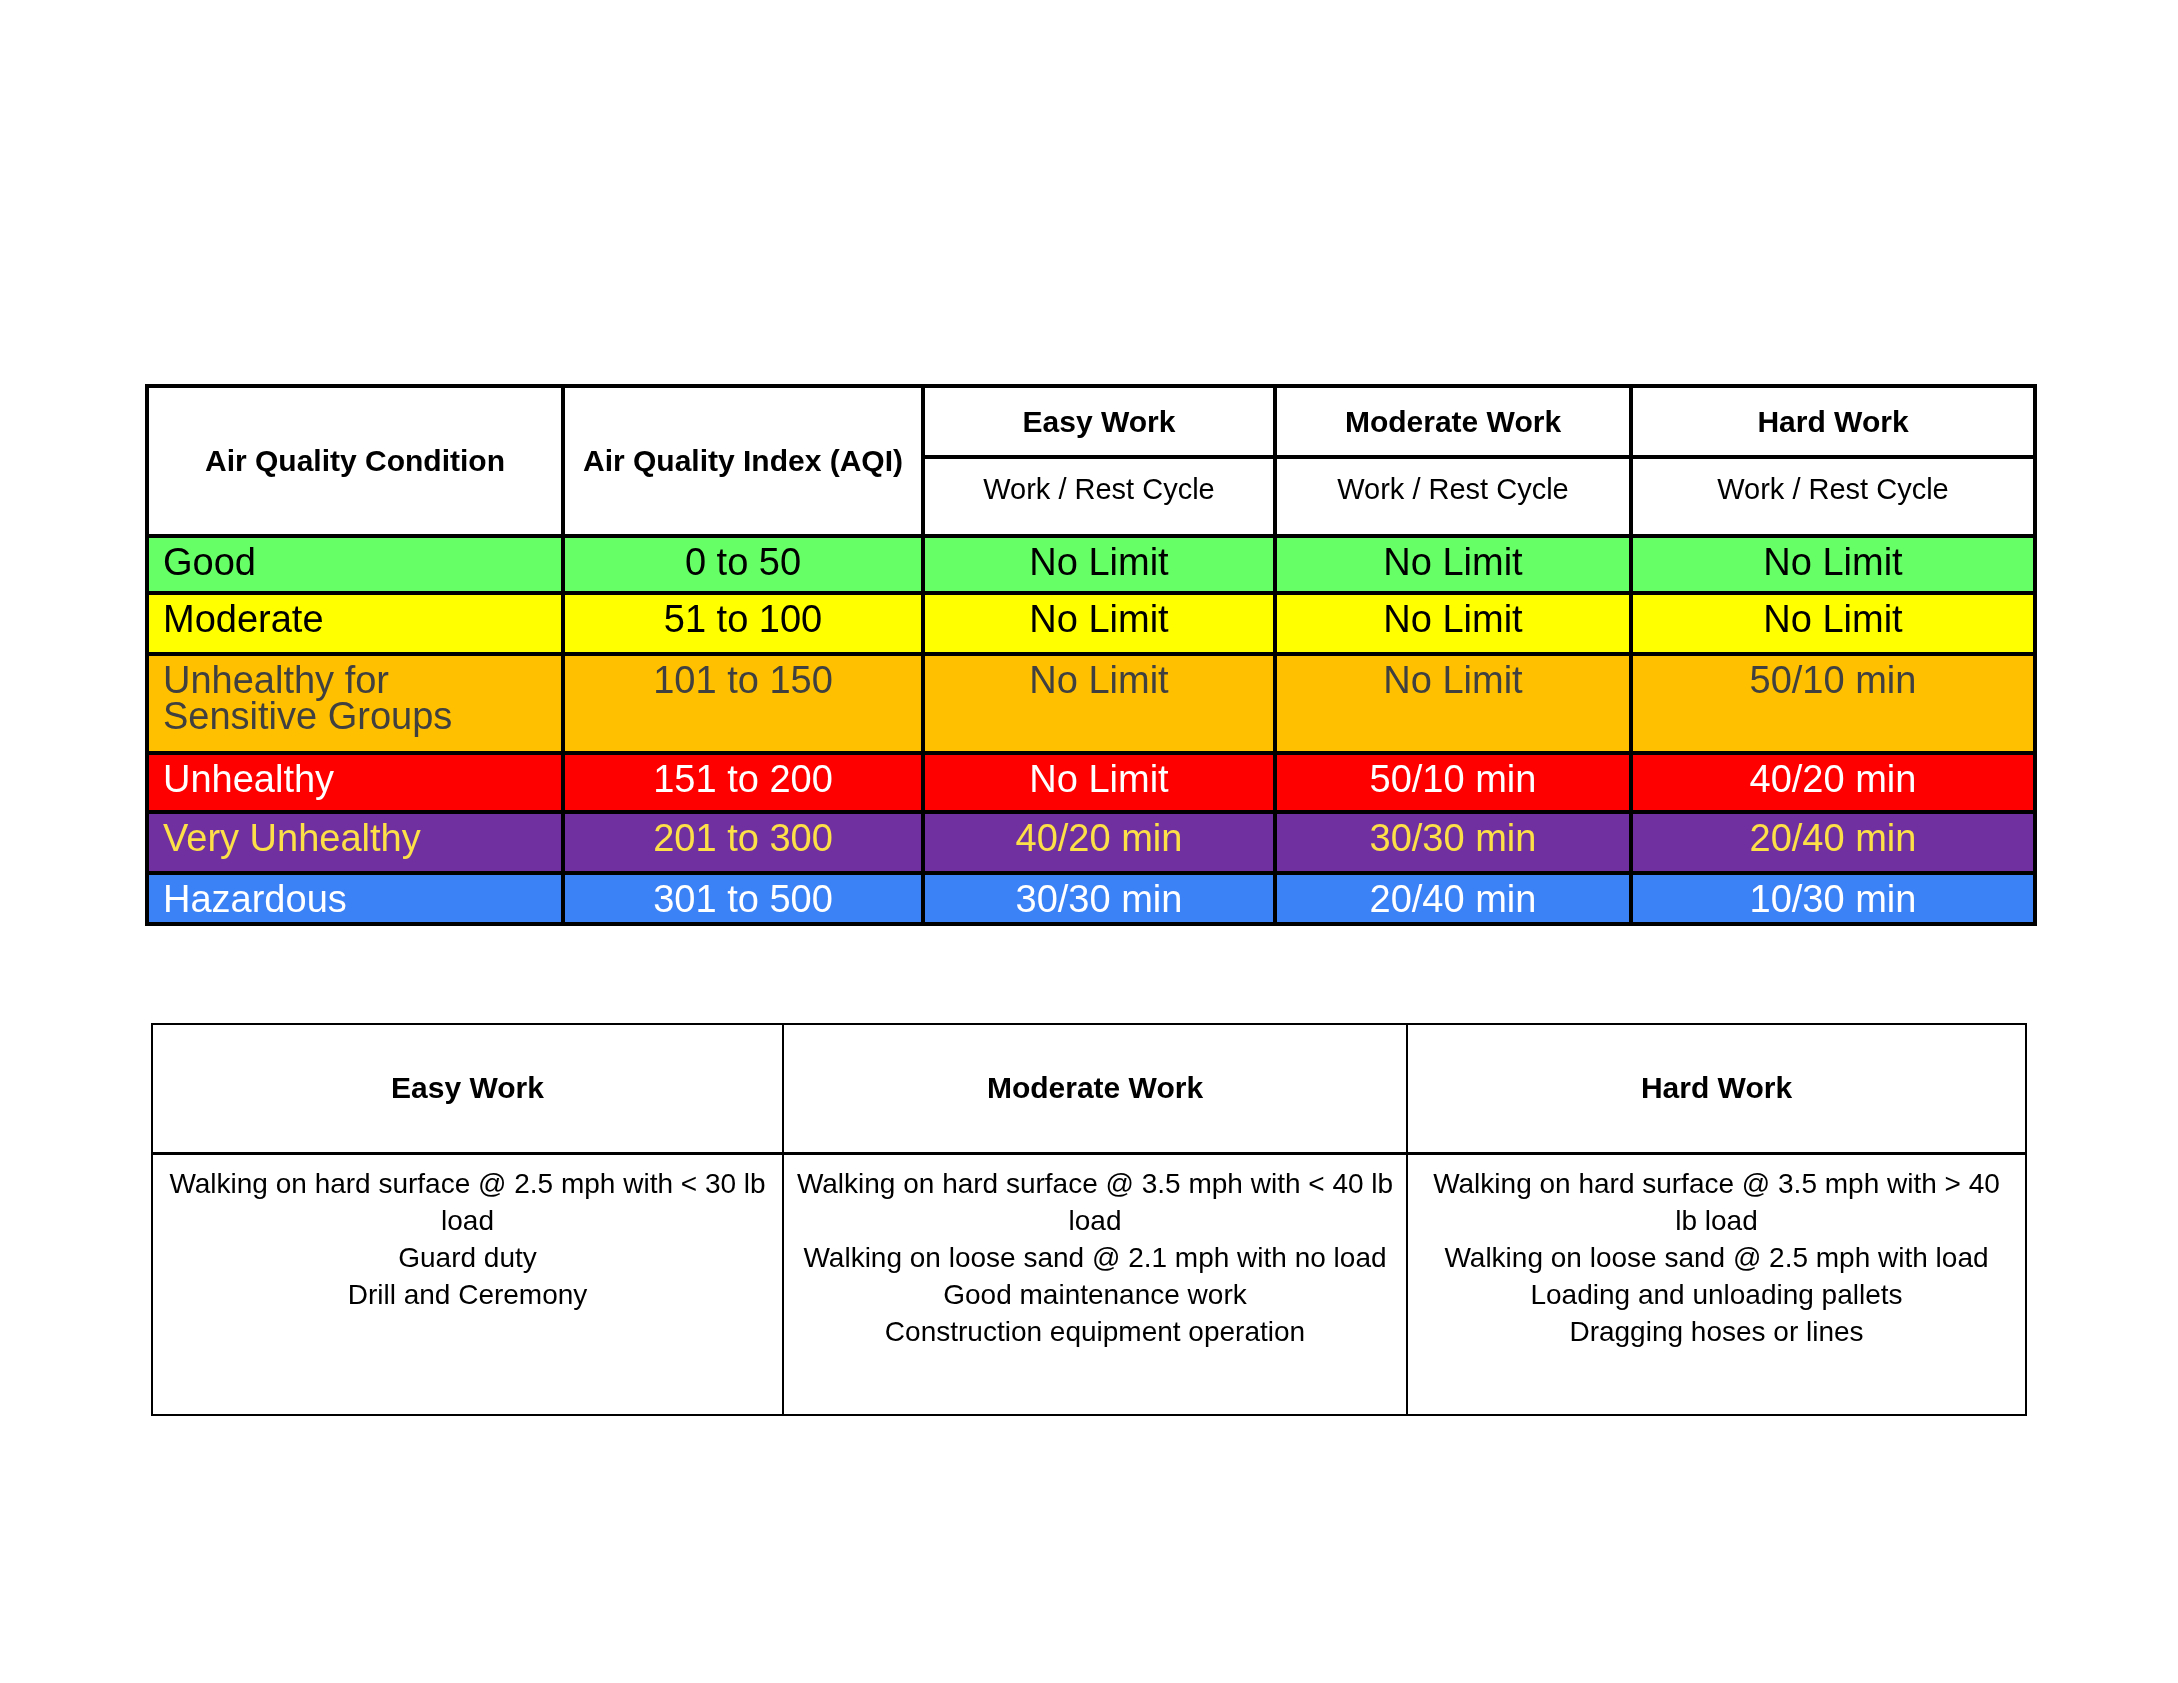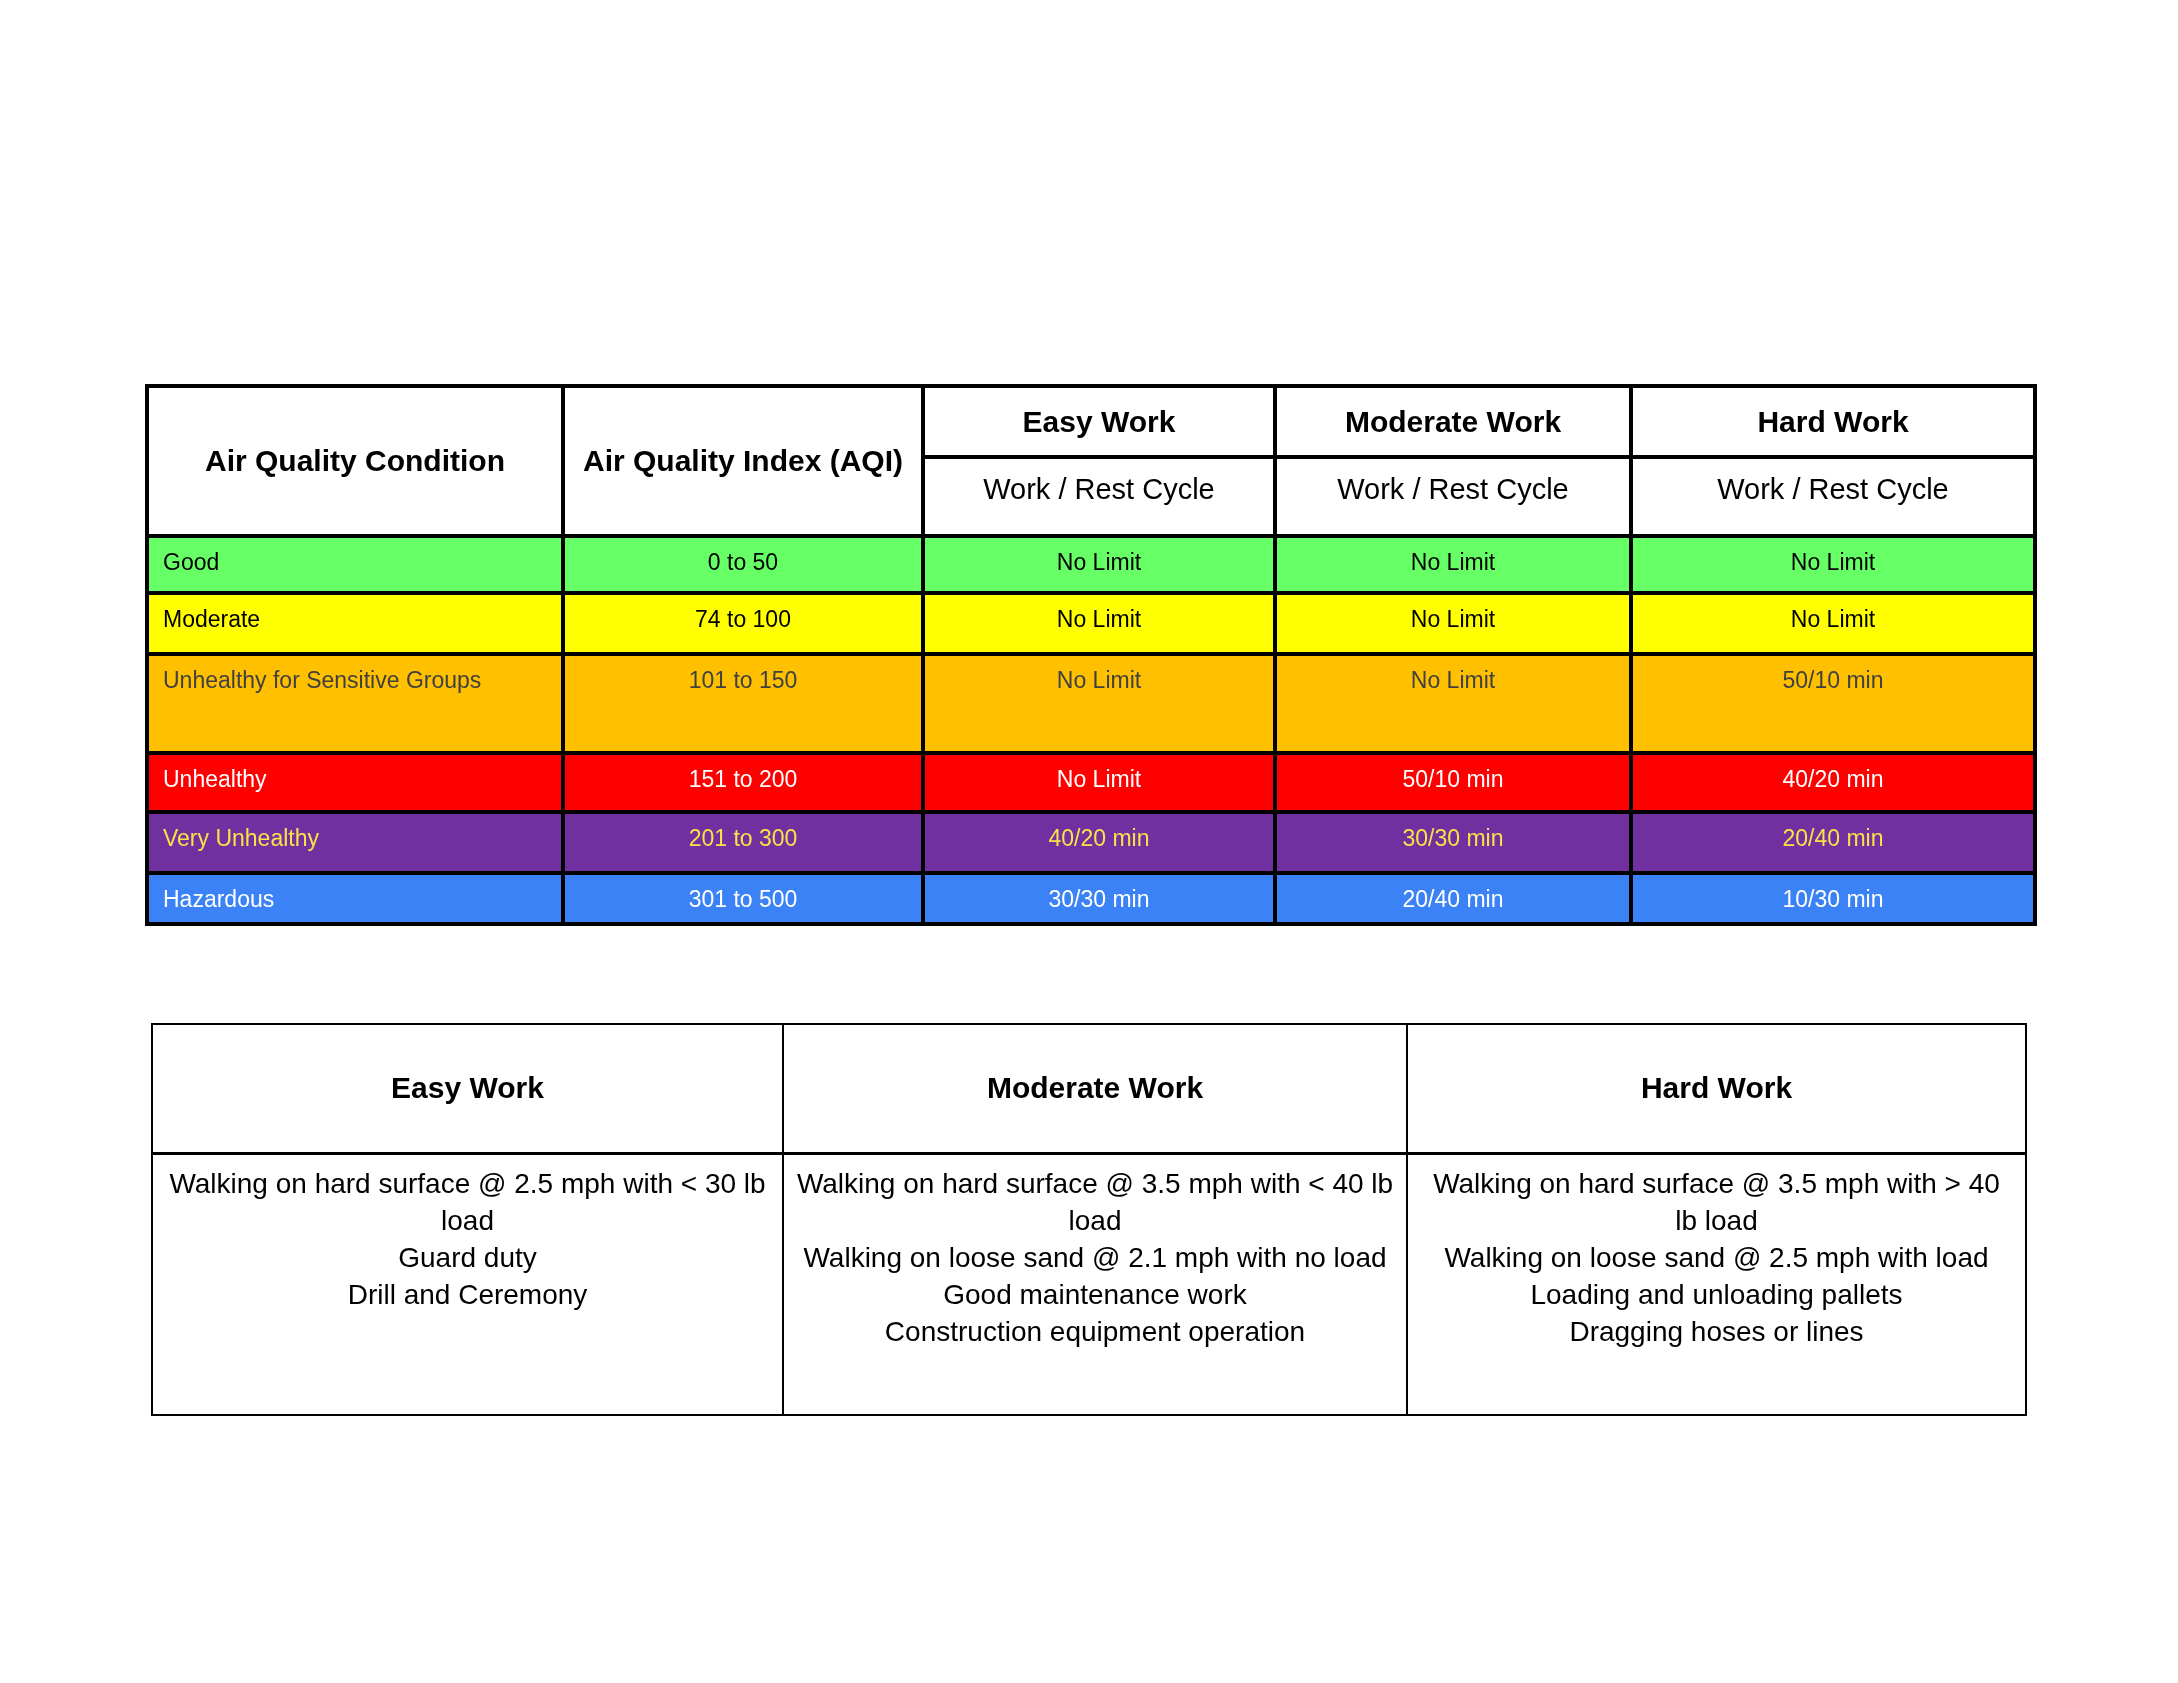--- a/index.html
+++ b/index.html
@@ -22,21 +22,21 @@
     text-align: center; vertical-align: middle;
     background: #ffffff; padding: 0 8px;
   }
   .t1 tr.subhead th {
     font-weight: normal; font-size: 29px;
     vertical-align: top; padding-top: 14px;
   }
   .t1 tr.hr1 { height: 71px; }
   .t1 tr.hr2 { height: 79px; }
   .t1 td {
-    font-size: 23px; vertical-align: top;
+    font-size: 38px; vertical-align: top;
     padding-top: 6px; text-align: center; line-height: 36px;
   }
   .t1 td.cond { text-align: left; padding-left: 14px; padding-right: 30px; }
   .t1 tr.r0 { height: 57px; }
   .t1 tr.r1 { height: 61px; }
   .t1 tr.r2 { height: 99px; }
   .t1 tr.r3 { height: 59px; }
   .t1 tr.r4 { height: 61px; }
   .t1 tr.r5 { height: 51px; }
 
@@ -85,21 +85,21 @@
     <tbody>
       <tr class="r0" style="background-color: rgb(102, 255, 102); color: rgb(0, 0, 0);">
         <td class="cond">Good</td>
         <td>0 to 50</td>
         <td>No Limit</td>
         <td>No Limit</td>
         <td>No Limit</td>
       </tr>
       <tr class="r1" style="background-color: rgb(255, 255, 0); color: rgb(0, 0, 0);">
         <td class="cond">Moderate</td>
-        <td>74 to 100</td>
+        <td>51 to 100</td>
         <td>No Limit</td>
         <td>No Limit</td>
         <td>No Limit</td>
       </tr>
       <tr class="r2" style="background-color: rgb(255, 192, 0); color: #404040;">
         <td class="cond">Unhealthy for Sensitive Groups</td>
         <td>101 to 150</td>
         <td>No Limit</td>
         <td>No Limit</td>
         <td>50/10 min</td>

